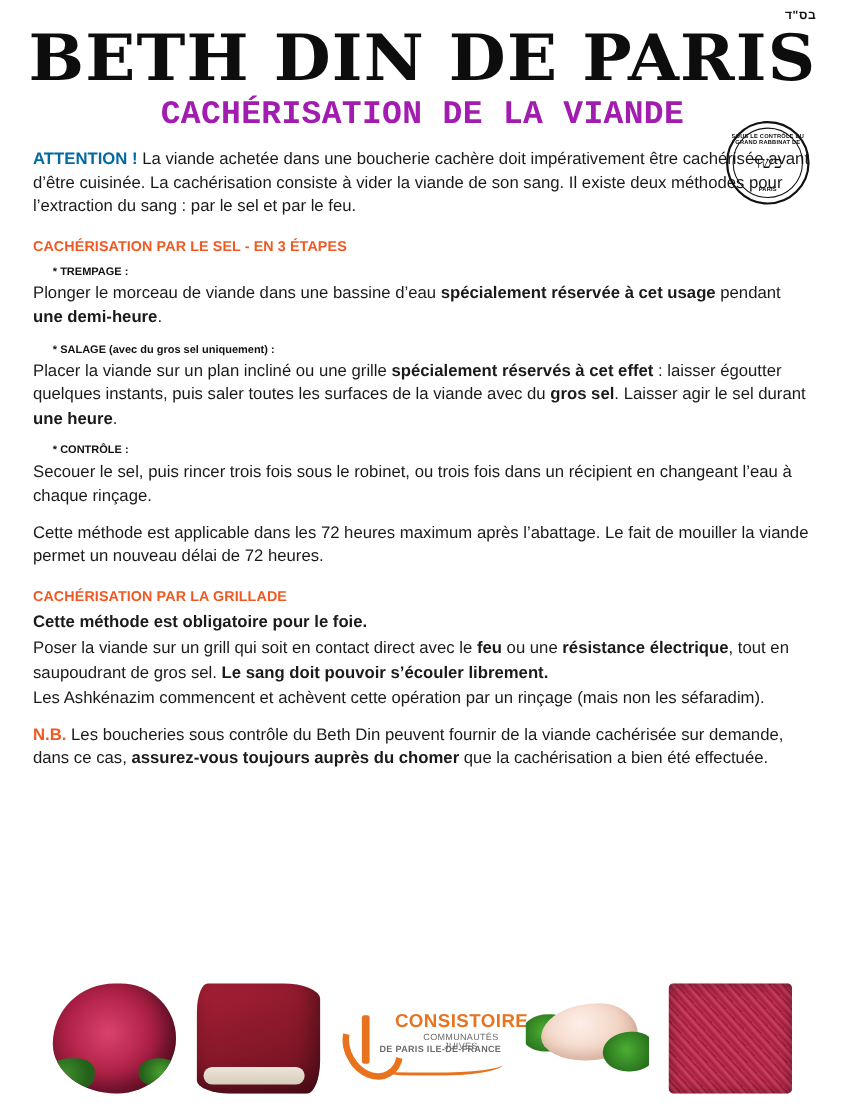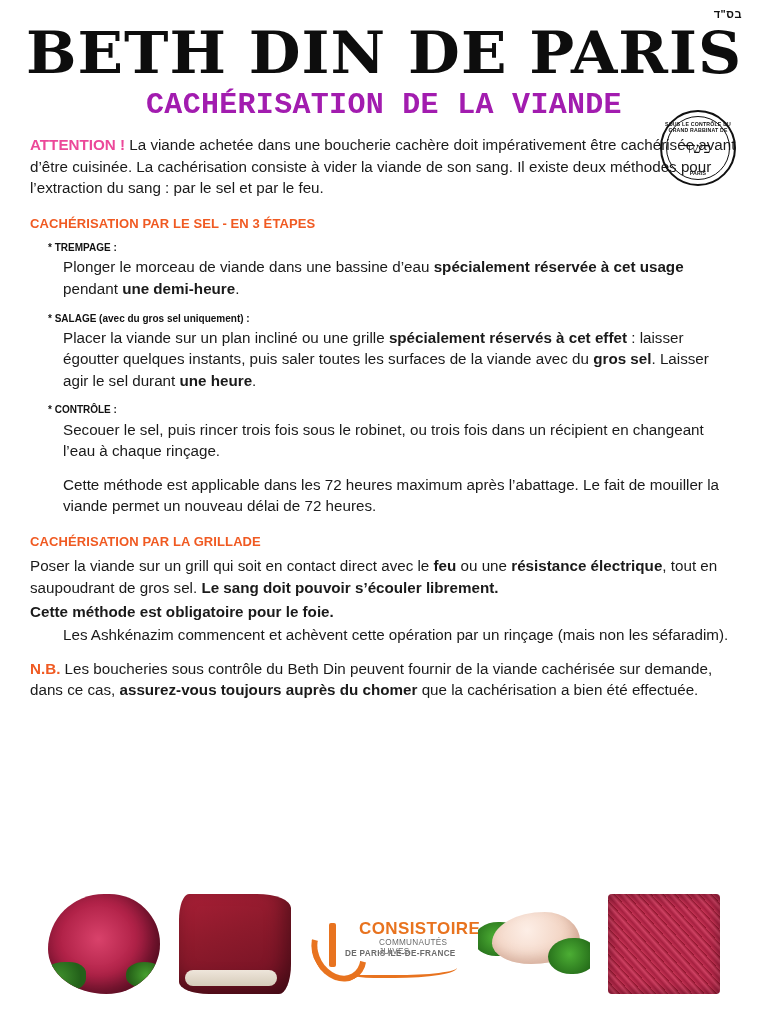--- a/index.html
+++ b/index.html
@@ -102,39 +102,39 @@
   .content {
     padding-top: 14px;
     font-size: 15.2px;
     line-height: 1.42;
   }
   p { margin: 0 0 0 0; }
   .para {
     margin-bottom: 14px;
   }
   .attention {
-    color: #ec4899;
+    color: #0369a1;
     font-weight: bold;
   }
   .section-head {
     color: #f05a22;
     font-weight: bold;
     font-size: 13px;
     margin: 16px 0 4px 0;
     letter-spacing: 0.1px;
   }
   .step-head {
     font-weight: bold;
     font-size: 10px;
     margin: 8px 0 1px 18px;
     color: #111;
   }
   b { font-weight: bold; }
   .tight { margin-bottom: 2px; }
-  .block { margin-bottom: 12px; margin-left: 33px; }
+  .block { margin-bottom: 12px; }
   .nb-label { color: #f05a22; font-weight: bold; }
 
   
   .footer {
     position: absolute;
     left: 0;
     bottom: 14px;
     width: 768px;
     height: 118px;
     display: flex;
@@ -206,20 +206,21 @@
   .meat-chicken .leaf2 { right: -6px; top: 44px; width: 48px; height: 36px; }
   .meat-ground {
     background: repeating-linear-gradient(48deg, #c43354 0px, #a62040 3px, #cf4263 6px, #91162f 9px);
     border-radius: 4px;
     box-shadow: inset 0 0 14px rgba(0,0,0,.35);
   }
   .logo-consistoire {
     width: 150px;
     height: 86px;
     position: relative;
+    text-align: center;
   }
   .logo-consistoire .flame {
     position: absolute;
     left: 4px;
     top: 16px;
     width: 40px;
     height: 54px;
   }
   .logo-consistoire .flame .bar {
     position: absolute;
@@ -310,24 +311,24 @@
     <p class="block">
       <span>Placer la viande sur un plan incliné ou une grille </span><b>spécialement réservés à cet effet</b><span> : laisser égoutter quelques instants, puis saler toutes les surfaces de la viande avec du </span><b>gros sel</b><span>. Laisser agir le sel durant </span><b>une heure</b><span>.</span>
     </p>
 
     <div class="step-head">*  CONTRÔLE :</div>
     <p class="block">Secouer le sel, puis rincer trois fois sous le robinet, ou trois fois dans un récipient en changeant l’eau à chaque rinçage.</p>
 
     <p class="block">Cette méthode est applicable dans les 72 heures maximum après l’abattage. Le fait de mouiller la viande permet un nouveau délai de 72 heures.</p>
 
     <div class="section-head">CACHÉRISATION PAR LA GRILLADE</div>
+    <p class="tight"><b>Cette méthode est obligatoire pour le foie.</b></p>
     <p class="tight">
       <span>Poser la viande sur un grill qui soit en contact direct avec le </span><b>feu</b><span> ou une </span><b>résistance électrique</b><span>, tout en saupoudrant de gros sel. </span><b>Le sang doit pouvoir s’écouler librement.</b>
     </p>
-    <p class="tight"><b>Cette méthode est obligatoire pour le foie.</b></p>
     <p class="block">Les Ashkénazim commencent et achèvent cette opération par un rinçage (mais non les séfaradim).</p>
 
     <p class="para">
       <span class="nb-label">N.B.</span><span> Les boucheries sous contrôle du Beth Din peuvent fournir de la viande cachérisée sur demande, dans ce cas, </span><b>assurez-vous toujours auprès du chomer</b><span> que la cachérisation a bien été effectuée.</span>
     </p>
 
   </div>
 
   <div class="footer">
     <div class="meat meat-roast"></div>

